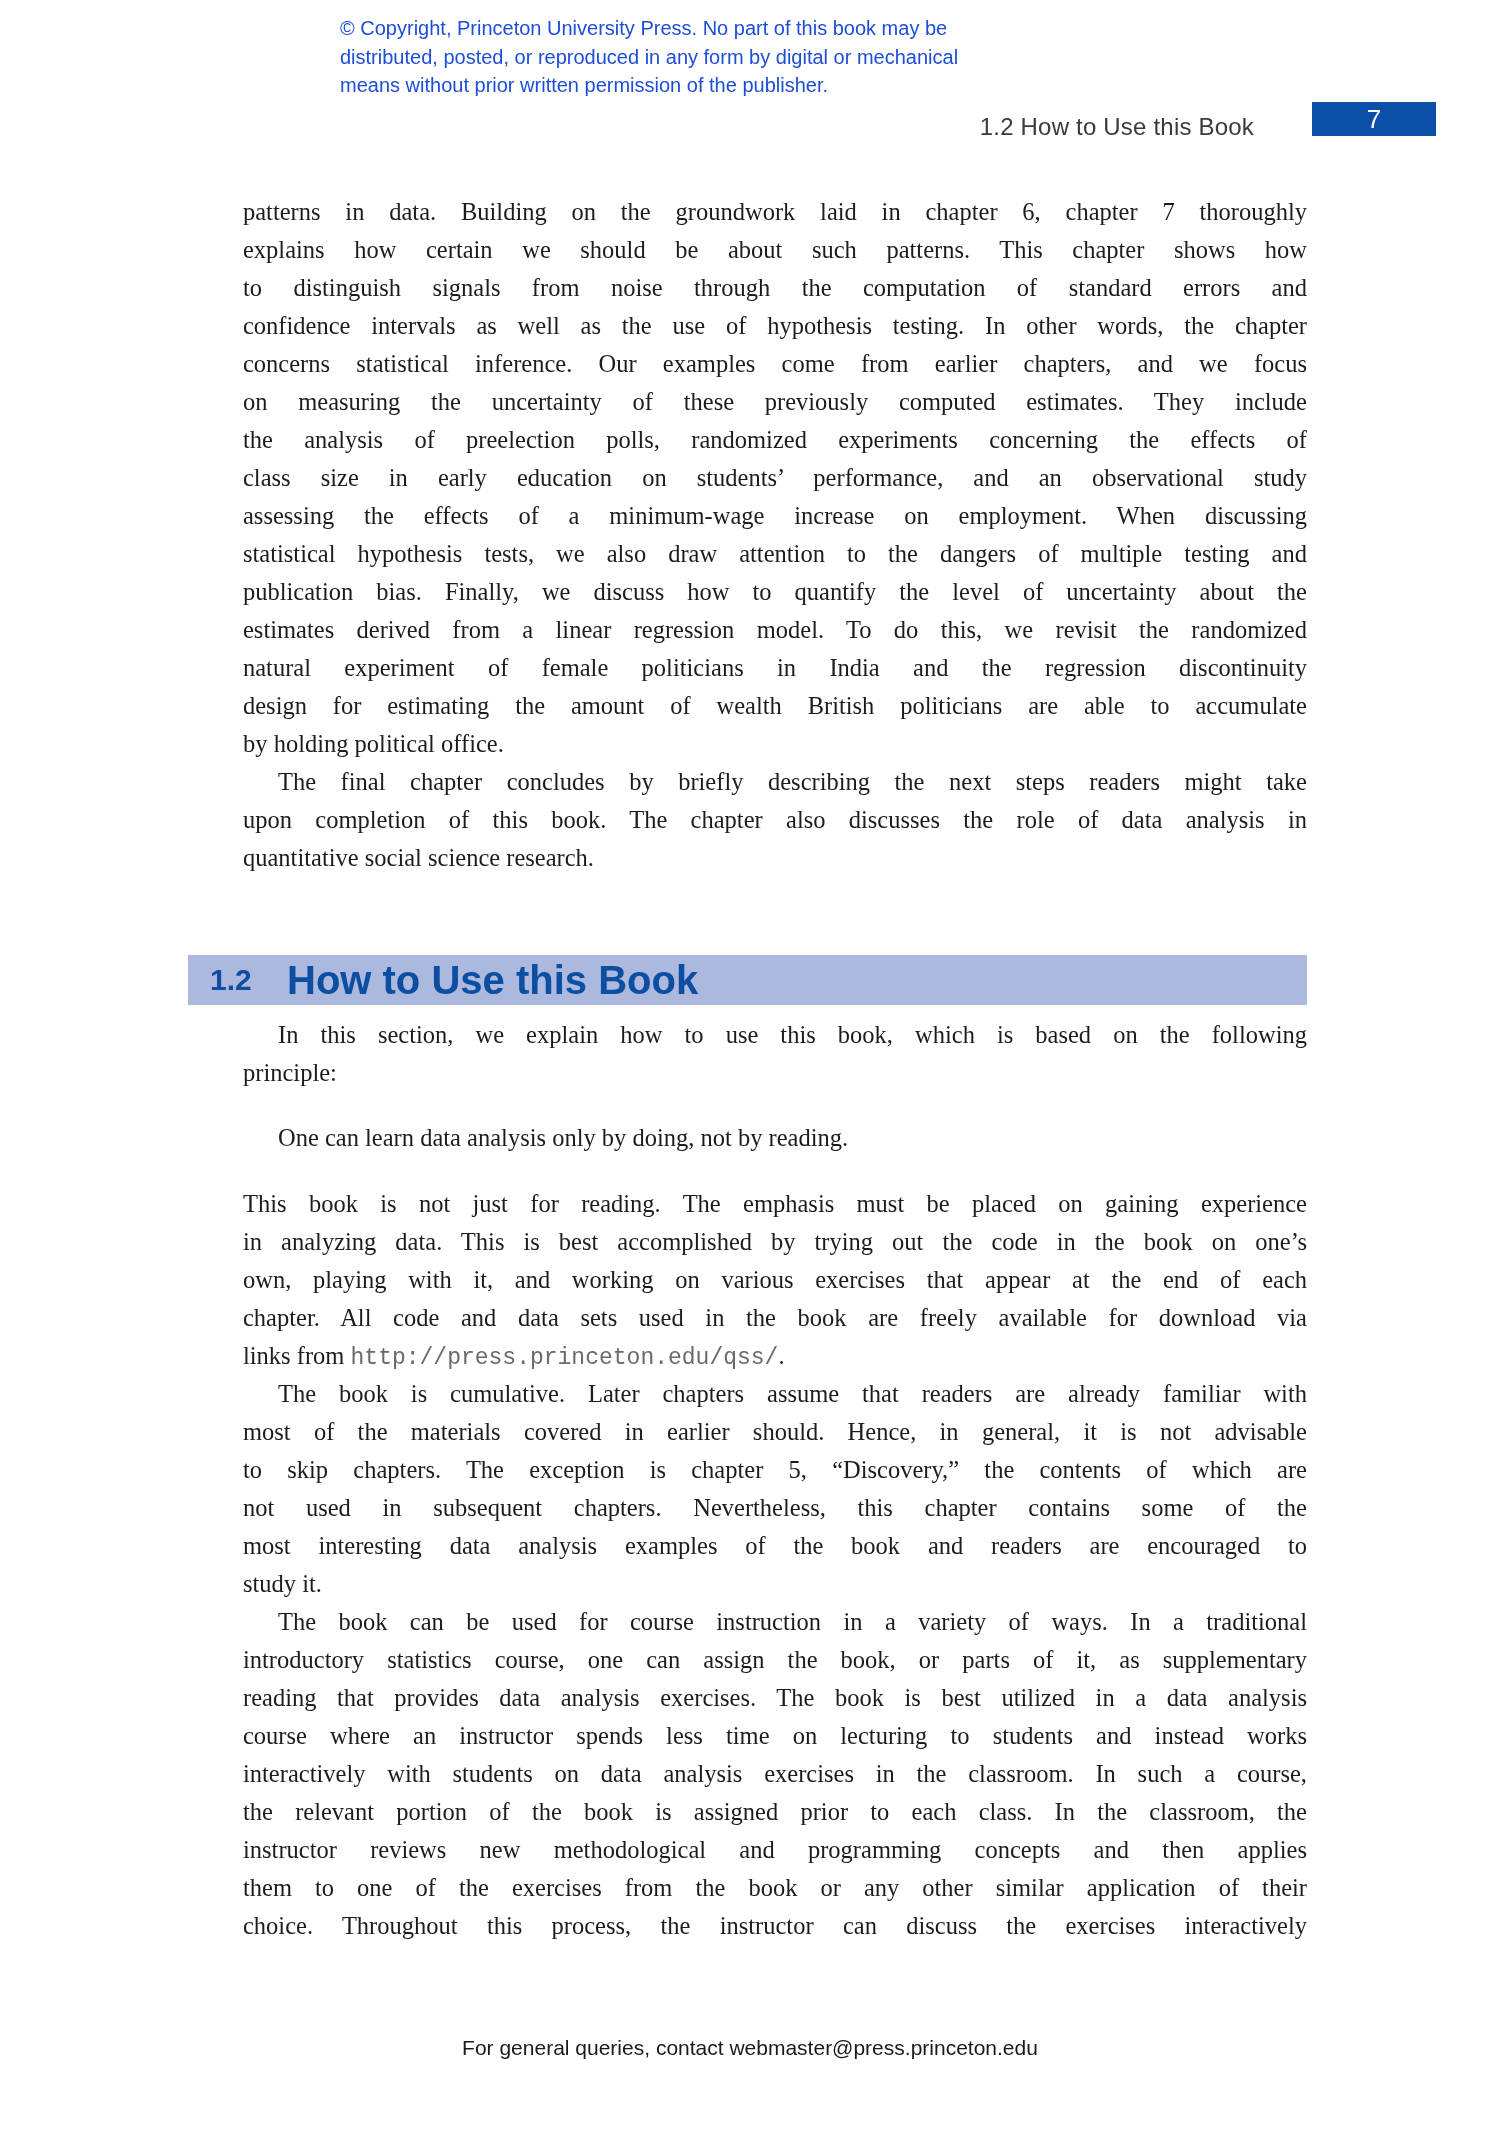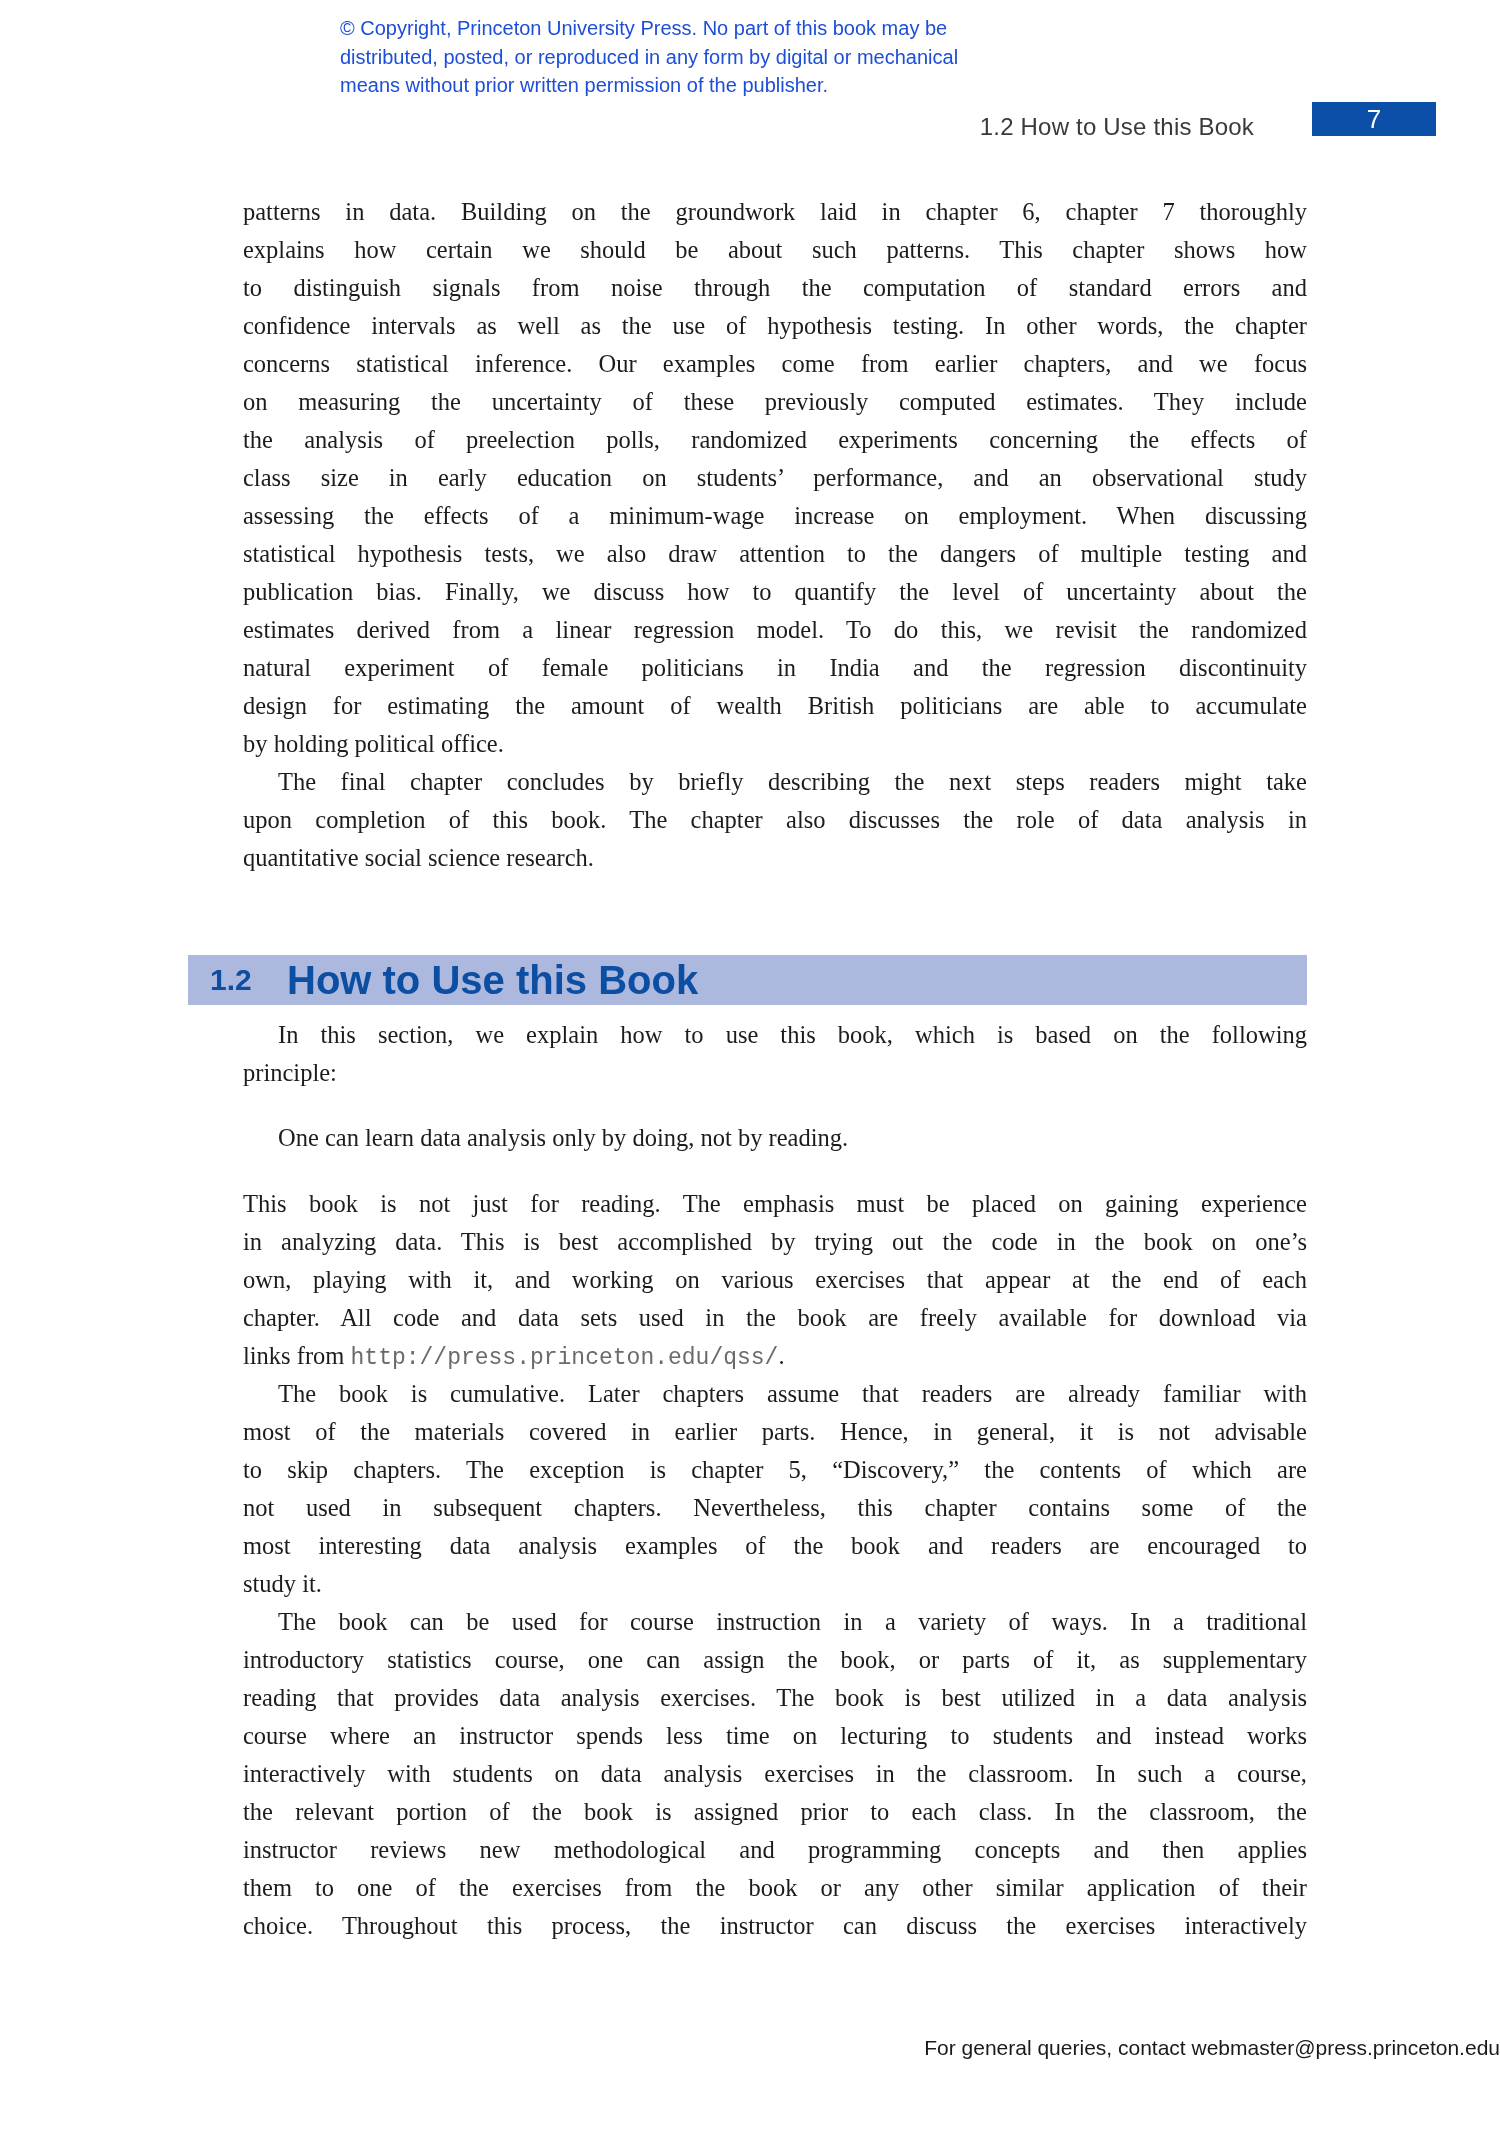--- a/index.html
+++ b/index.html
@@ -109,21 +109,21 @@
       font-weight: bold;
       font-size: 40px;
       color: #0b4ea2;
       white-space: nowrap;
     }
     .footer {
       position: absolute;
       left: 0;
       width: 1500px;
       top: 2033px;
-      text-align: right;
+      text-align: center;
       font-family: "Liberation Sans", sans-serif;
       font-size: 21px;
       color: #1a1a1a;
       line-height: 30px;
     }
   </style>
 </head>
 <body>
 
 <div class="copyright">
@@ -168,21 +168,21 @@
 
   <div class="line last indent" style="top:103px">One can learn data analysis only by doing, not by reading.</div>
 
   <div class="line" style="top:169px">This book is not just for reading. The emphasis must be placed on gaining experience</div>
   <div class="line" style="top:207px">in analyzing data. This is best accomplished by trying out the code in the book on one’s</div>
   <div class="line" style="top:245px">own, playing with it, and working on various exercises that appear at the end of each</div>
   <div class="line" style="top:283px">chapter. All code and data sets used in the book are freely available for download via</div>
   <div class="line last" style="top:321px"><span>links from </span><span class="mono">http://press.princeton.edu/qss/</span><span>.</span></div>
 
   <div class="line indent" style="top:359px">The book is cumulative. Later chapters assume that readers are already familiar with</div>
-  <div class="line" style="top:397px">most of the materials covered in earlier parts. Hence, in general, it is not advisable</div>
+  <div class="line" style="top:397px">most of the materials covered in earlier should. Hence, in general, it is not advisable</div>
   <div class="line" style="top:435px">to skip chapters. The exception is chapter 5, “Discovery,” the contents of which are</div>
   <div class="line" style="top:473px">not used in subsequent chapters. Nevertheless, this chapter contains some of the</div>
   <div class="line" style="top:511px">most interesting data analysis examples of the book and readers are encouraged to</div>
   <div class="line last" style="top:549px">study it.</div>
 
   <div class="line indent" style="top:587px">The book can be used for course instruction in a variety of ways. In a traditional</div>
   <div class="line" style="top:625px">introductory statistics course, one can assign the book, or parts of it, as supplementary</div>
   <div class="line" style="top:663px">reading that provides data analysis exercises. The book is best utilized in a data analysis</div>
   <div class="line" style="top:701px">course where an instructor spends less time on lecturing to students and instead works</div>
   <div class="line" style="top:739px">interactively with students on data analysis exercises in the classroom. In such a course,</div>

